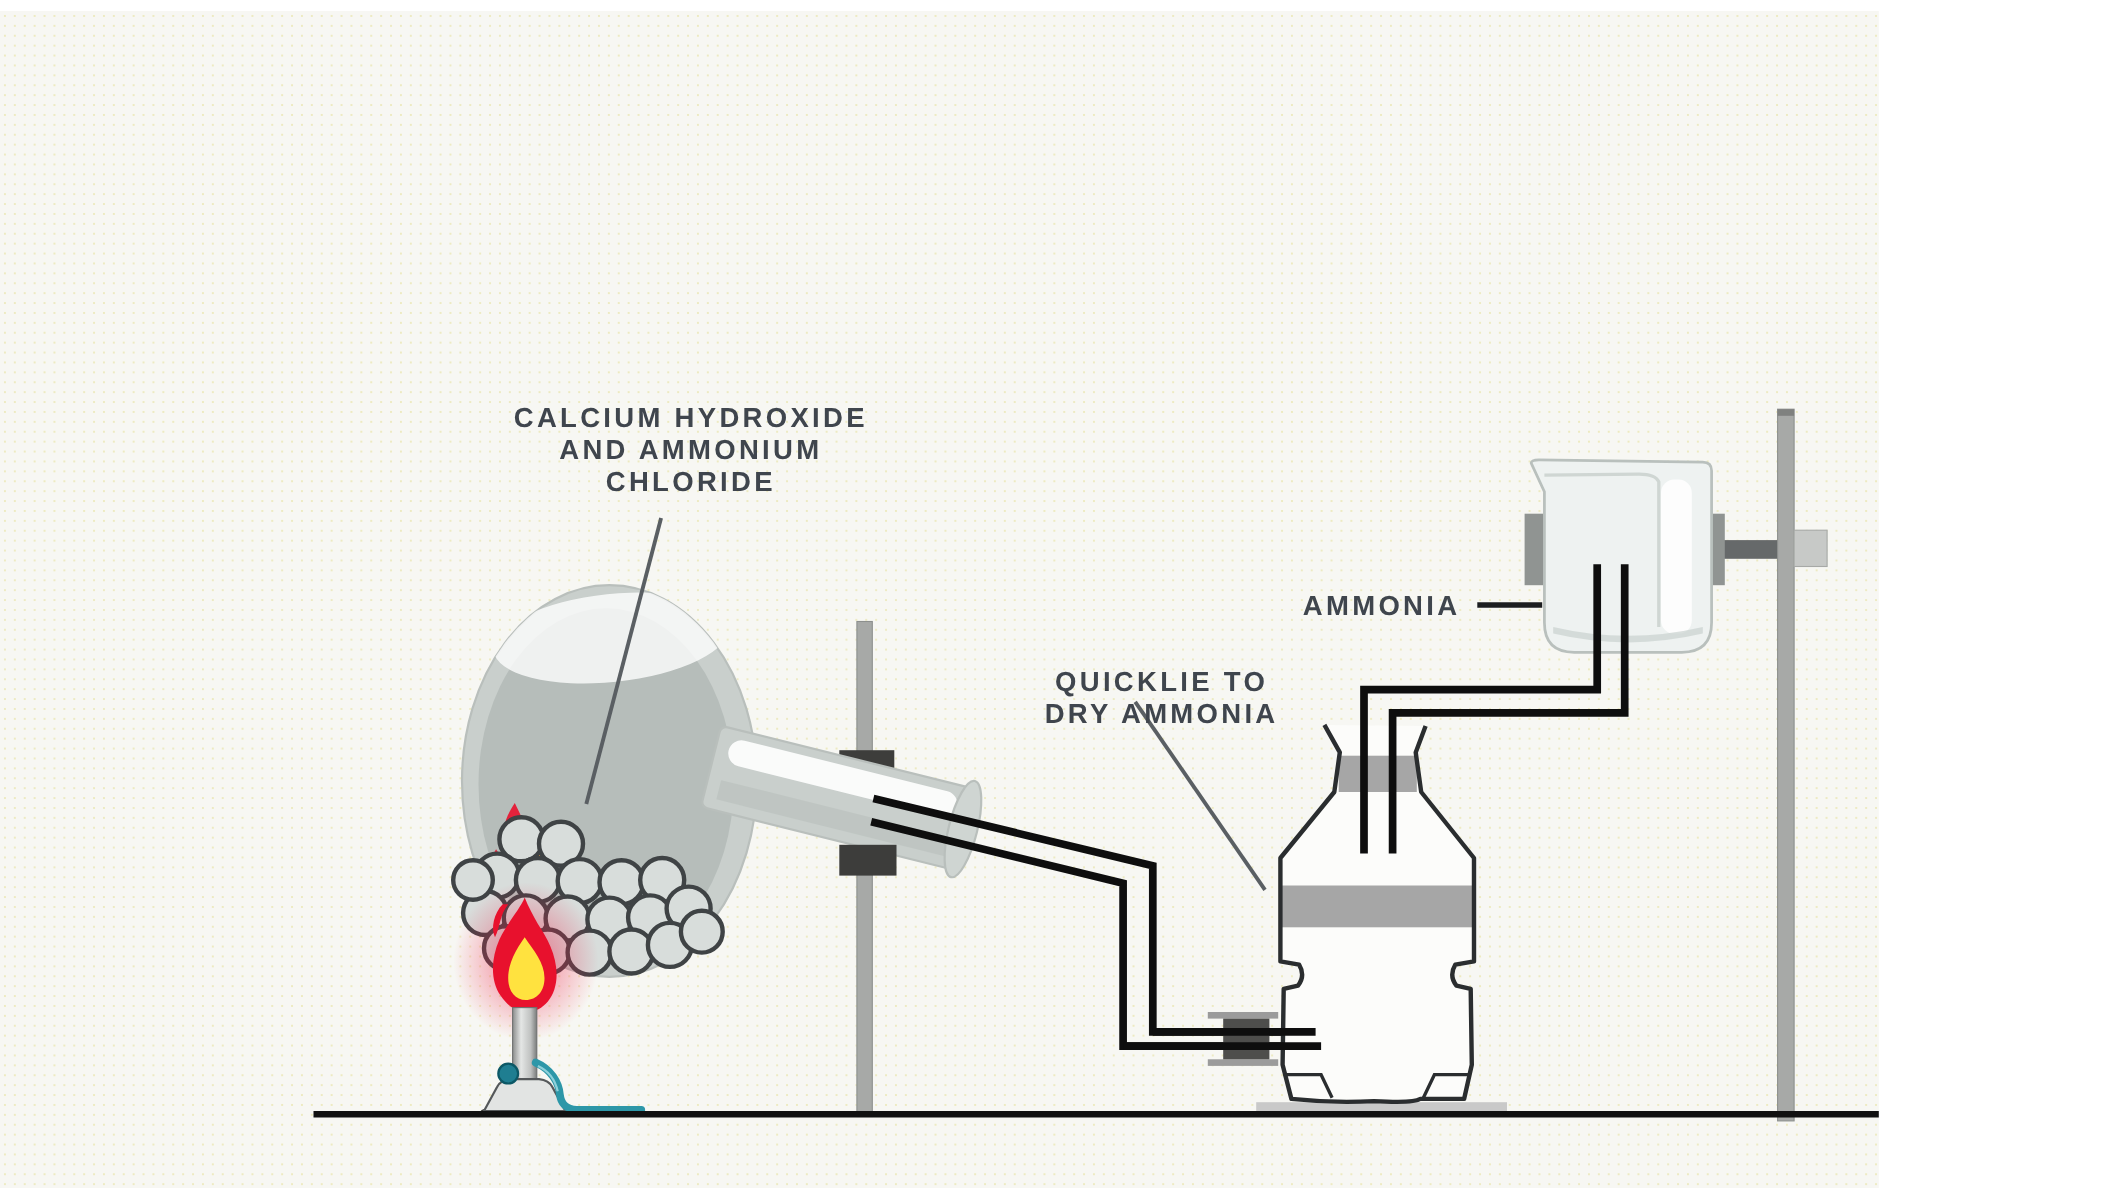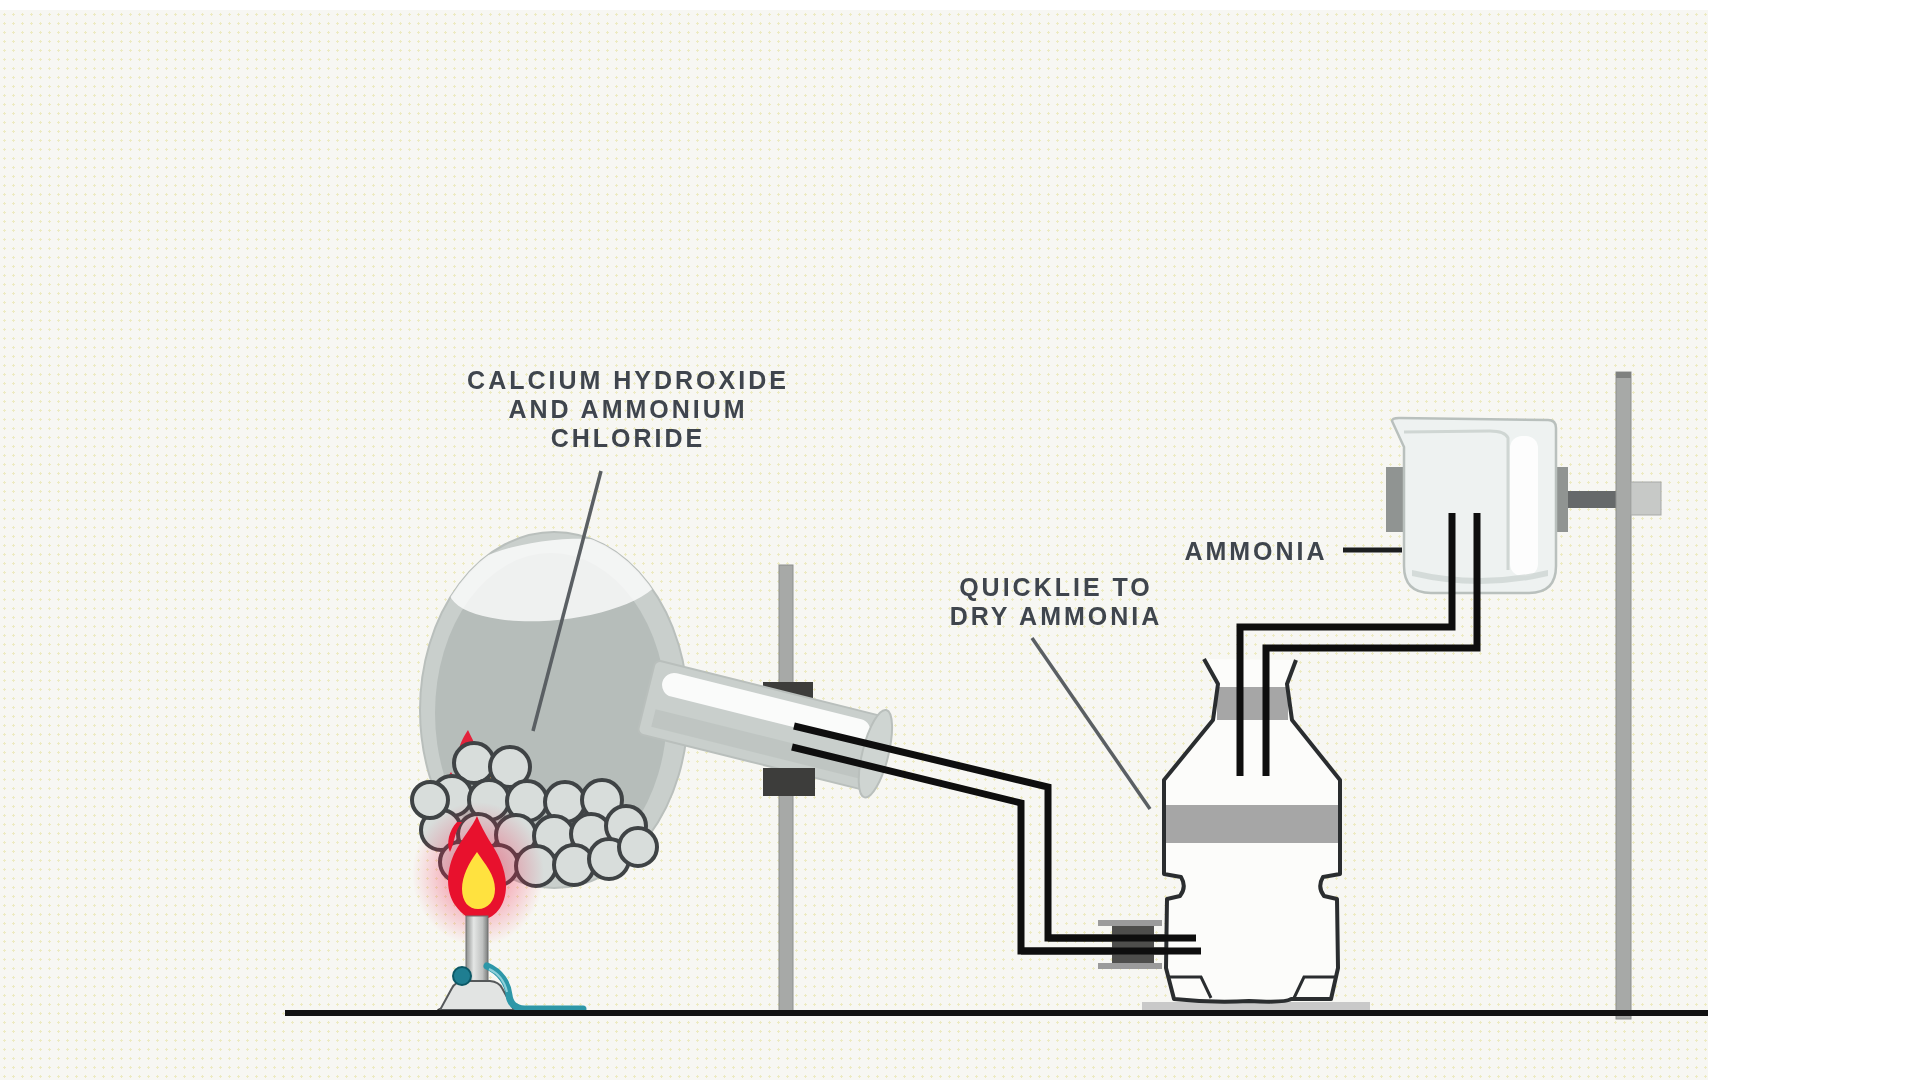--- a/index.html
+++ b/index.html
@@ -19,21 +19,21 @@
     color:#3f454d;
     font-size:25px;
     font-weight:600;
     letter-spacing:3px;
     line-height:29px;
     text-align:center;
     white-space:pre-line;
     user-select:none;
   }
   .label-flask{left:428px;top:356px;width:400px;}
-  .label-drying{left:856px;top:563px;width:400px;}
+  .label-drying{left:856px;top:596px;width:400px;}
   .label-ammonia{left:1146px;top:527px;width:220px;text-align:center;}
 </style>
 </head>
 <body>
 
 <div class="stage">
 
 <svg width="1920" height="1080" viewBox="0 0 1920 1080">
   <defs>
     <radialGradient id="flameGlow" cx="50%" cy="50%" r="50%">

